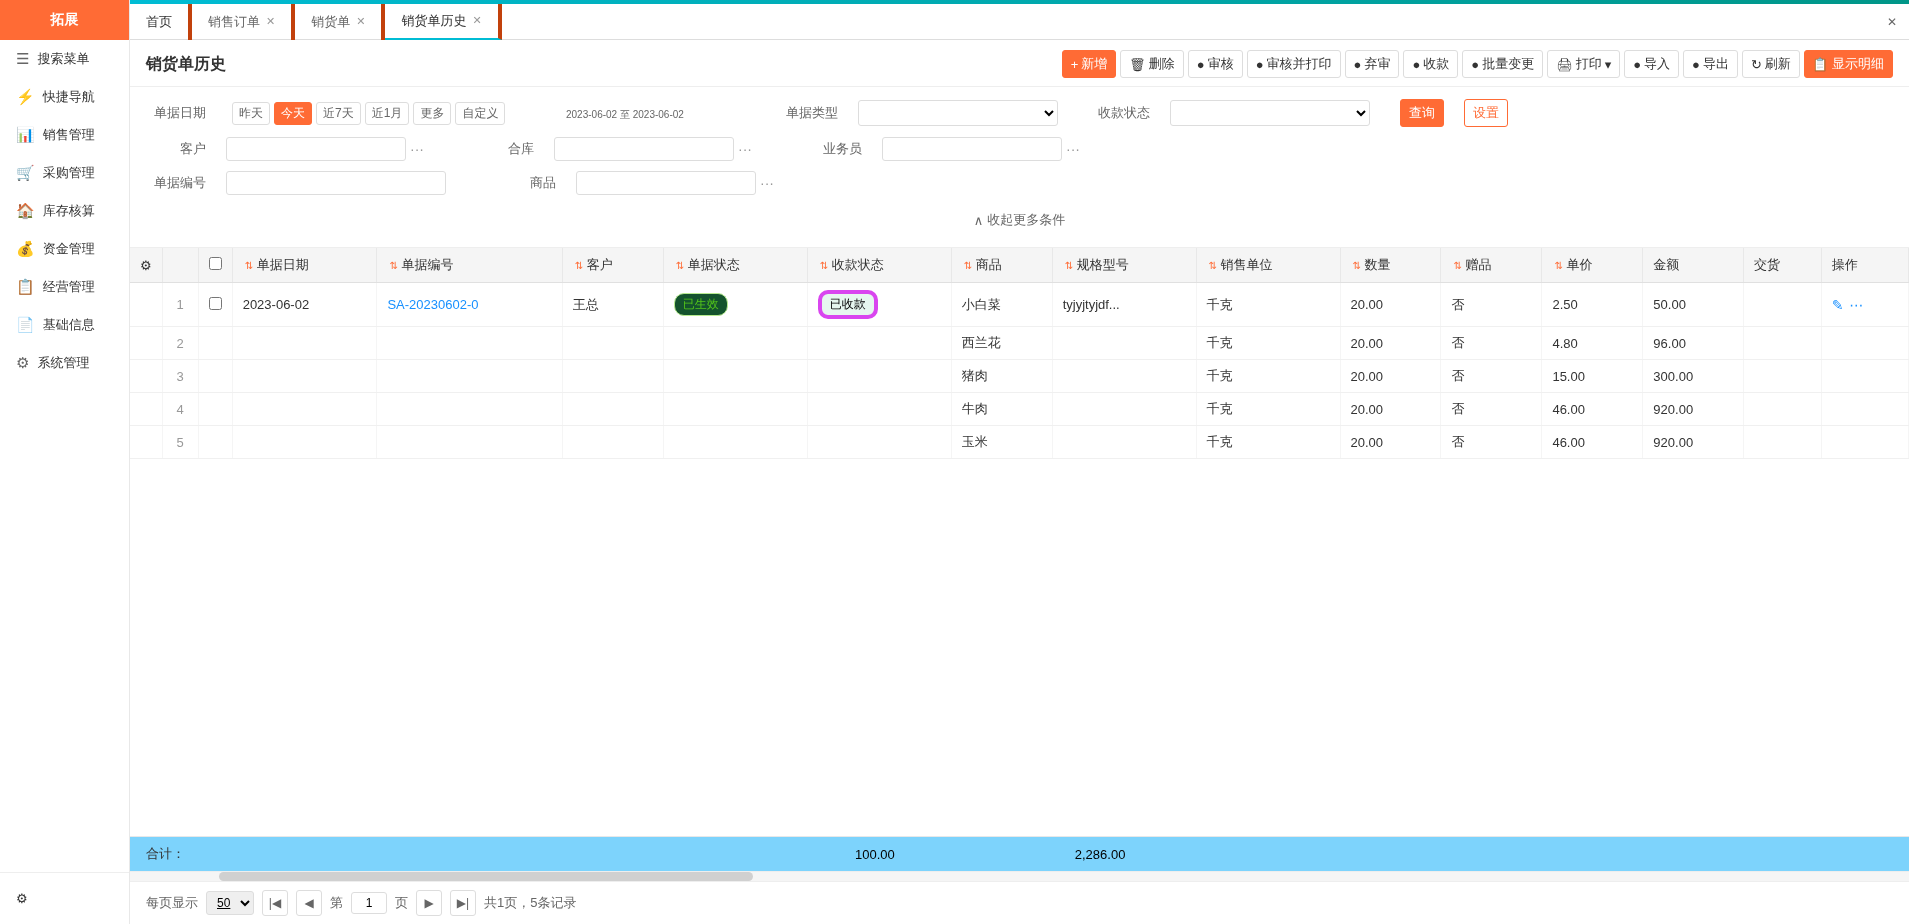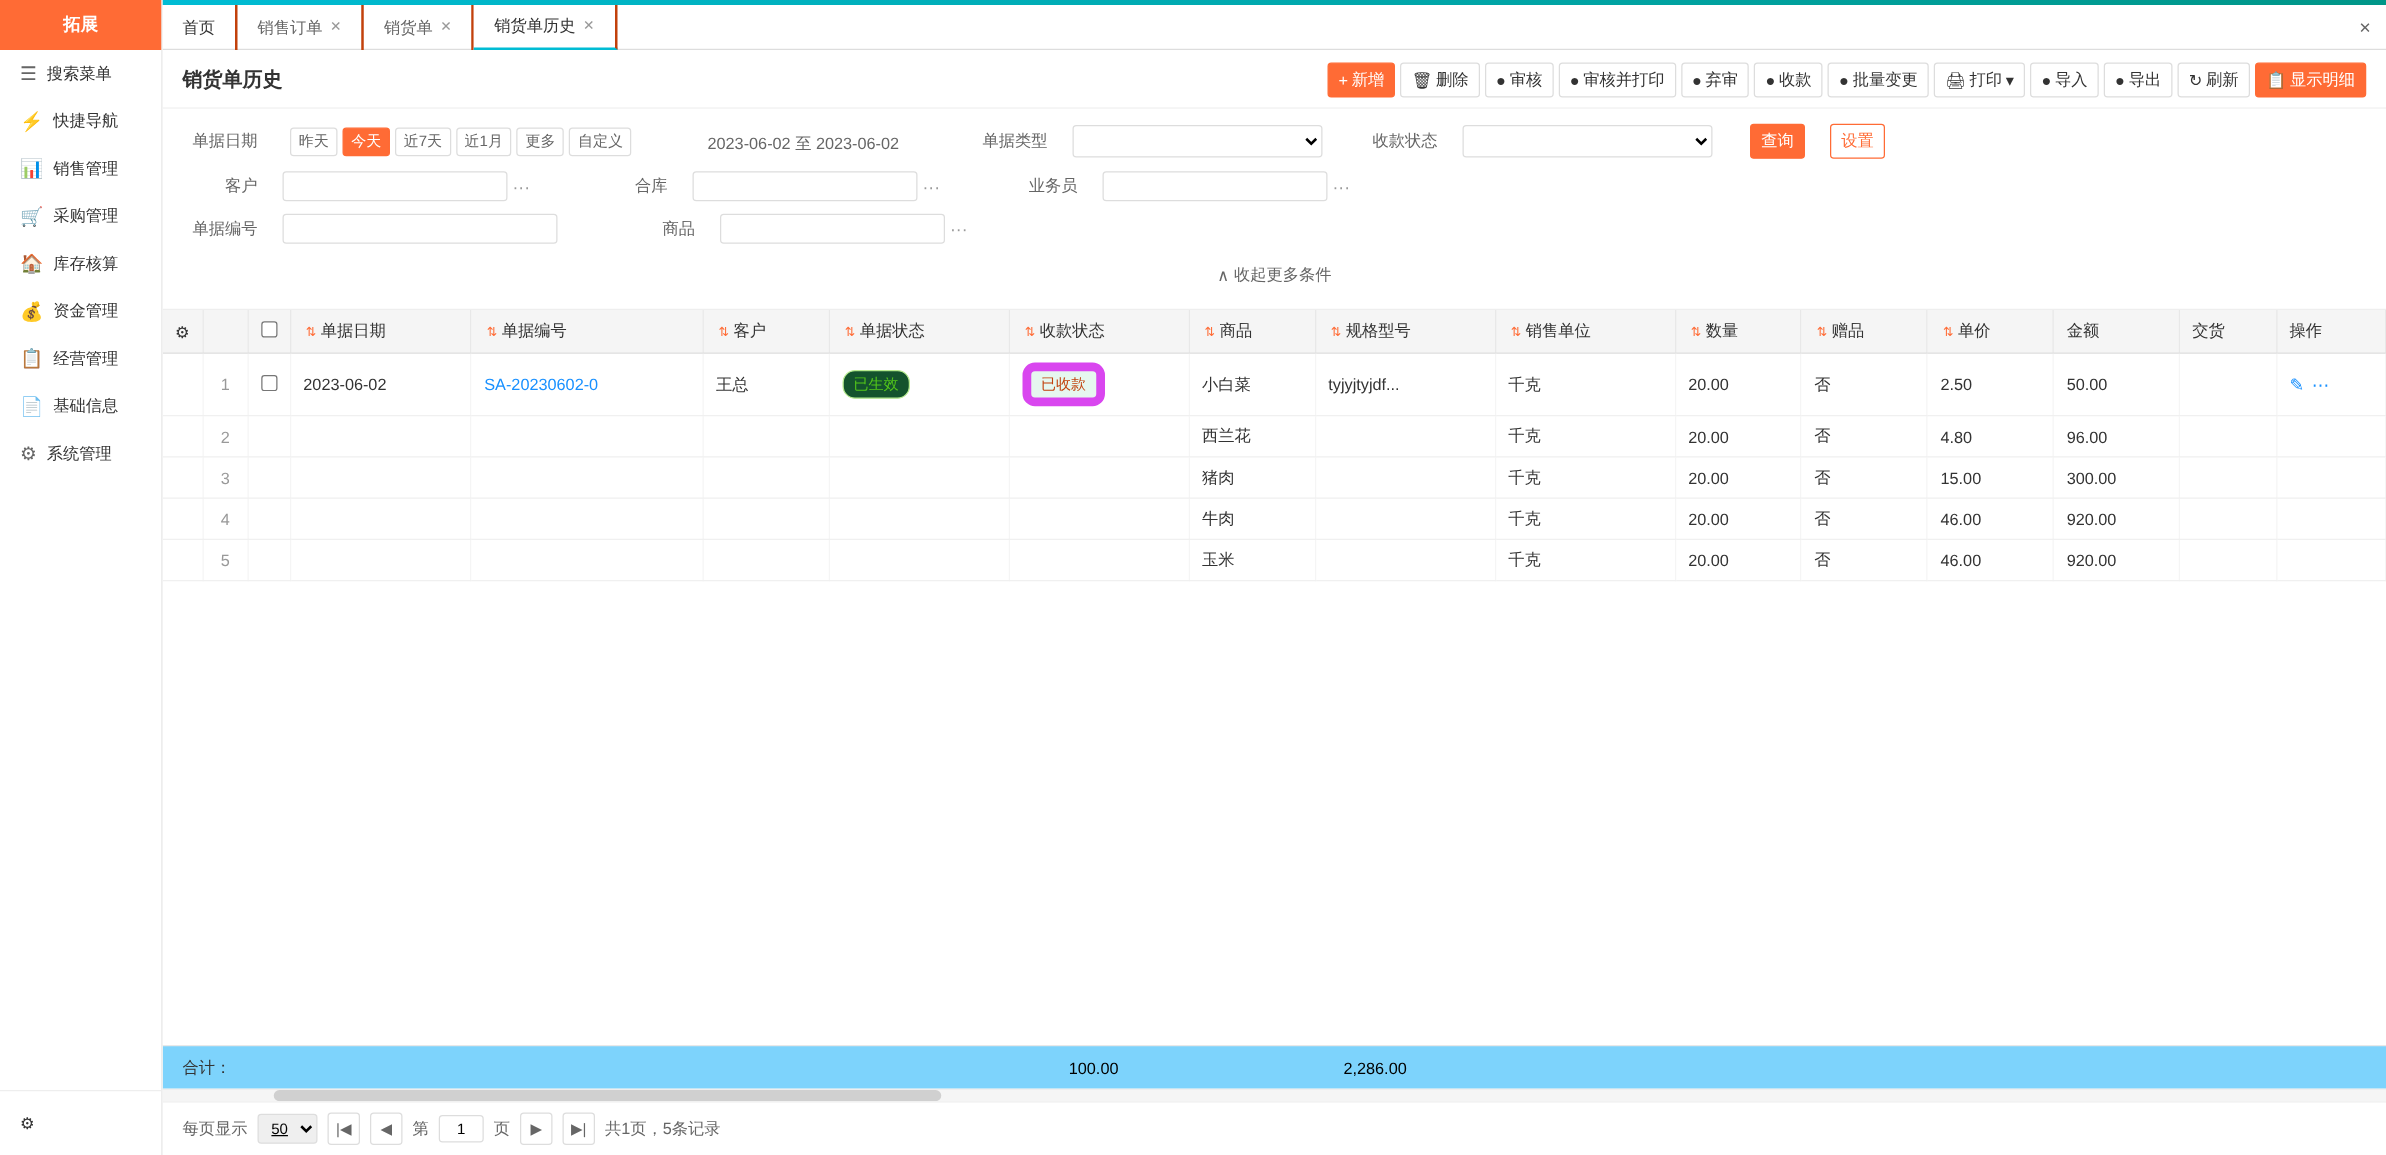--- a/index.html
+++ b/index.html
@@ -59,21 +59,21 @@
       flex-shrink: 0;
     }
     .tab {
       display: flex;
       align-items: center;
       gap: 6px;
       padding: 0 16px;
       height: 36px;
       cursor: pointer;
       color: #666;
-      border-right: 2px solid #c2410c;
+      border-right: 4px solid #c2410c;
       font-size: 13px;
       white-space: nowrap;
     }
     .tab.active {
       color: #333;
       background: #fff;
       border-bottom: 2px solid #00bcd4;
       font-weight: 500;
     }
     .tab .close-x {
@@ -171,21 +171,21 @@
       cursor: pointer;
       border-radius: 3px;
       font-size: 12px;
       color: #666;
     }
     .date-btn.active {
       background: #ff6b35;
       color: #fff;
       border-color: #ff6b35;
     }
-    .date-display { color: #666; font-size: 13px; margin-top: 3px; }
+    .date-display { color: #666; font-size: 10px; margin-top: 3px; }
     .filter-input {
       border: 1px solid #ddd;
       border-radius: 3px;
       padding: 4px 8px;
       width: 180px;
       outline: none;
       font-size: 12px;
     }
     .filter-select {
       border: 1px solid #ddd;
@@ -240,21 +240,21 @@
       color: #333;
       white-space: nowrap;
     }
     .status-badge {
       display: inline-block;
       padding: 2px 8px;
       border-radius: 10px;
       font-size: 12px;
     }
     .status-active { background: #14532d; color: #52c41a; border: 1px solid #b7eb8f; }
-    .status-paid { background: #e6f7ef; color: #c2410c; border: 7px solid #d946ef; text-align: right; }
+    .status-paid { background: #e6f7ef; color: #000000; border: 4px solid #d946ef; text-align: right; }
     .link-text { color: #1890ff; cursor: pointer; }
     .action-btns { display: flex; gap: 6px; }
     .action-btn { color: #1890ff; cursor: pointer; font-size: 14px; }
 
     
     .table-footer {
       background: #7dd3fc;
       border-top: 1px solid #e8e8e8;
       padding: 8px 16px;
       display: flex;

